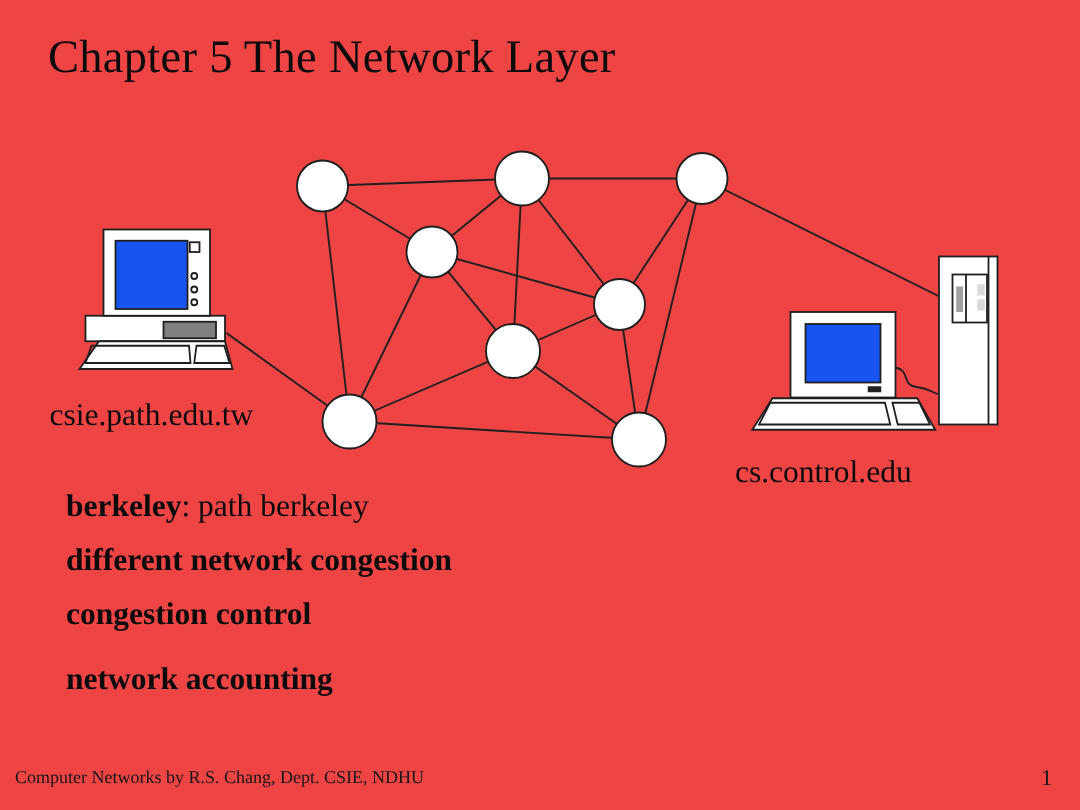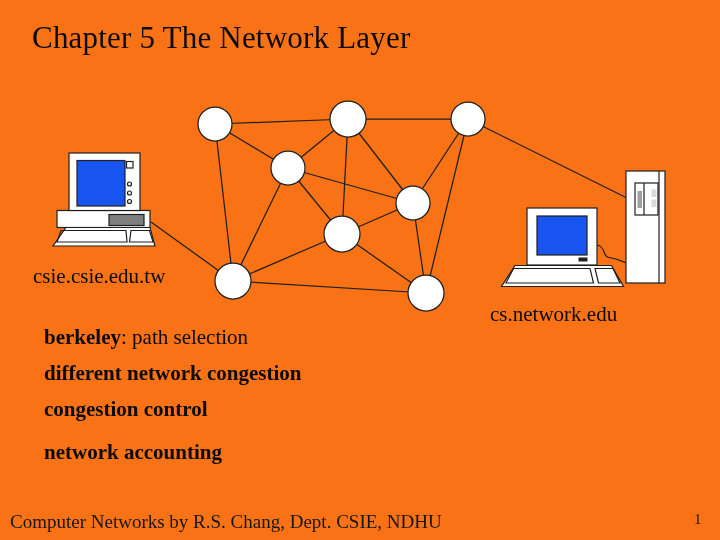--- a/index.html
+++ b/index.html
@@ -1,38 +1,38 @@
 <!DOCTYPE html>
 <html><head>
 <meta charset="utf-8">
 <style>
   html,body{margin:0;padding:0;background:#888;}
   .slide{
-    position:relative;width:720px;height:540px;background:#f97316;
+    position:relative;width:720px;height:540px;background:#ef4444;
     overflow:hidden;font-family:"Liberation Serif", serif;color:#0b0b0b;text-decoration:underline;
   }
   .title{
     position:absolute;left:32px;top:20px;font-size:31px;font-weight:400;
     white-space:nowrap;letter-spacing:0.2px;
   }
   .diagram-svg{position:absolute;left:0;top:0;}
   .edge{stroke:#1f1f1f;stroke-width:1.25;fill:none;}
   .node{fill:#ffffff;stroke:#1f1f1f;stroke-width:1.25;}
   .w{fill:#ffffff;stroke:#1f1f1f;stroke-width:1.2;}
   .nf{fill:none;stroke:#1f1f1f;stroke-width:1.2;}
   .host-label{position:absolute;font-size:21px;white-space:nowrap;}
   .host-label.left{left:33px;top:264px;}
   .host-label.right{left:490px;top:302px;}
   .bullet-line{position:absolute;left:44px;font-size:21px;white-space:nowrap;}
   .bullet-line .b{font-weight:700;}
   .bl-0{top:325px;}
   .bl-1{top:361px;font-weight:700;}
   .bl-2{top:397px;font-weight:700;}
   .bl-3{top:440px;font-weight:700;}
-  .footer-left{position:absolute;left:10px;top:511px;font-size:19px;color:#161616;white-space:nowrap;}
+  .footer-left{position:absolute;left:10px;top:511px;font-size:12px;color:#161616;white-space:nowrap;}
   .footer-page{position:absolute;left:694px;top:511px;font-size:15px;color:#161616;}
 </style>
 </head>
 <body>
 
 <div class="slide">
 
   <div class="title">Chapter 5 The Network Layer</div>
 
   <svg class="diagram-svg" width="720" height="540" viewBox="0 0 720 540">
@@ -95,23 +95,23 @@
         <circle cx="348" cy="119" r="18" class="node"></circle>
         <circle cx="468" cy="119" r="17" class="node"></circle>
         <circle cx="288" cy="168" r="17" class="node"></circle>
         <circle cx="413" cy="203" r="17" class="node"></circle>
         <circle cx="342" cy="234" r="18" class="node"></circle>
         <circle cx="233" cy="281" r="18" class="node"></circle>
         <circle cx="426" cy="293" r="18" class="node"></circle>
       </g>
   </svg>
 
-  <div class="host-label left">csie.csie.edu.tw</div>
-  <div class="host-label right">cs.network.edu</div>
+  <div class="host-label left">csie.path.edu.tw</div>
+  <div class="host-label right">cs.control.edu</div>
 
-  <div class="bullet-line bl-0"><span class="b">berkeley</span><span>: path selection</span></div>
+  <div class="bullet-line bl-0"><span class="b">berkeley</span><span>: path berkeley</span></div>
   <div class="bullet-line bl-1">different network congestion</div>
   <div class="bullet-line bl-2">congestion control</div>
   <div class="bullet-line bl-3">network accounting</div>
 
   <div class="footer-left">Computer Networks by R.S. Chang, Dept. CSIE, NDHU</div>
   <div class="footer-page">1</div>
 </div>
 
 </body></html>

